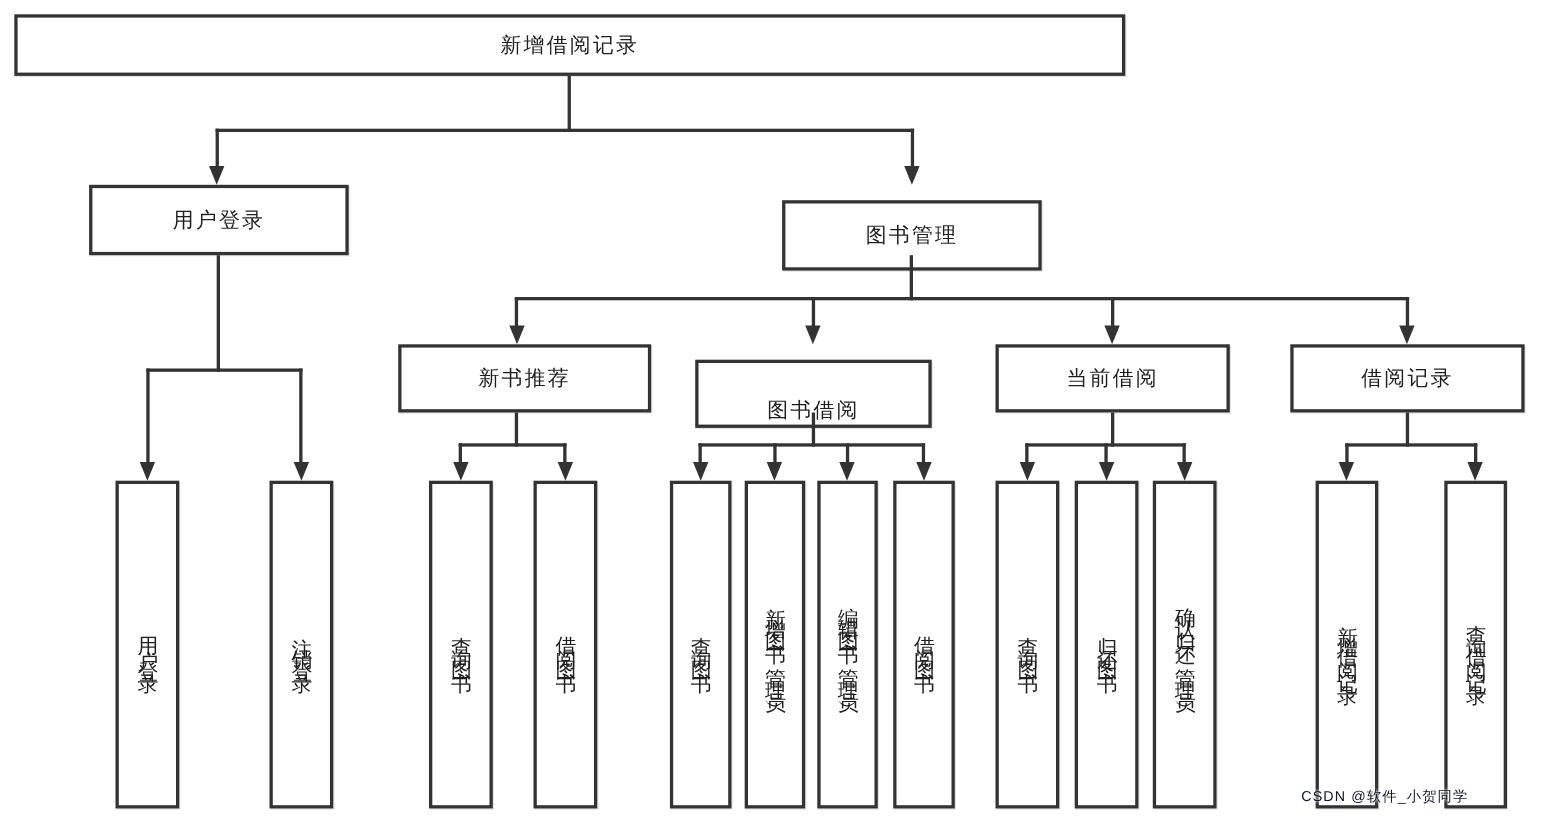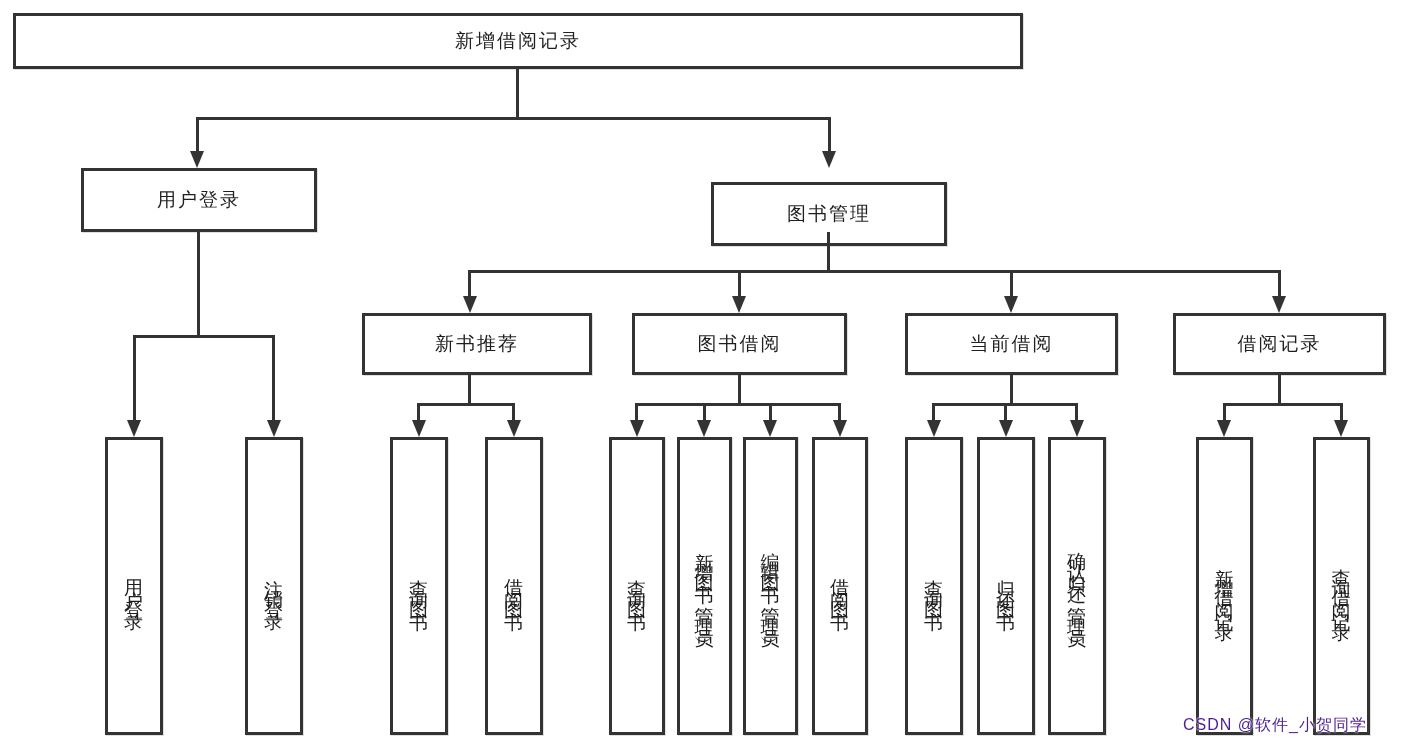--- a/index.html
+++ b/index.html
@@ -19,21 +19,21 @@
   }
   .vline{position:absolute;width:3px;background:#333333;}
   .hline{position:absolute;height:3px;background:#333333;}
   .arrow{
     position:absolute;width:0;height:0;
     border-left:7px solid transparent;border-right:7px solid transparent;
     border-top:17px solid #333333;
   }
   .watermark{
     position:absolute;left:1183px;top:715px;z-index:5;
-    color:#4c1d95;font-size:16px;letter-spacing:1px;
+    color:#0f172a;font-size:13px;letter-spacing:1px;
     text-shadow:0 0 3px #ffffff, 0 0 2px #ffffff;white-space:nowrap;
   }
 </style>
 </head>
 <body>
 
 <div class="canvas">
 
   <div class="box" style="left:13px;top:13px;width:1010px;height:56px;">
     <span class="hlabel">新增借阅记录</span>
@@ -67,21 +67,21 @@
   <div class="vline" style="left:738px;top:270px;height:28px;"></div>
   <div class="arrow" style="left:732px;top:296px;"></div>
   <div class="vline" style="left:1010px;top:270px;height:28px;"></div>
   <div class="arrow" style="left:1004px;top:296px;"></div>
   <div class="vline" style="left:1278px;top:270px;height:28px;"></div>
   <div class="arrow" style="left:1272px;top:296px;"></div>
 
   <div class="box" style="left:362px;top:313px;width:230px;height:62px;">
     <span class="hlabel">新书推荐</span>
   </div>
-  <div class="box" style="left:632px;top:313px;width:215px;height:62px;">
+  <div class="box" style="left:632px;top:327px;width:215px;height:62px;align-items:flex-end;">
     <span class="hlabel">图书借阅</span>
   </div>
   <div class="box" style="left:1173px;top:313px;width:213px;height:62px;">
     <span class="hlabel">借阅记录</span>
   </div>
   <div class="box" style="left:905px;top:313px;width:213px;height:62px;">
     <span class="hlabel">当前借阅</span>
   </div>
 
   <div class="vline" style="left:468px;top:375px;height:31px;"></div>

